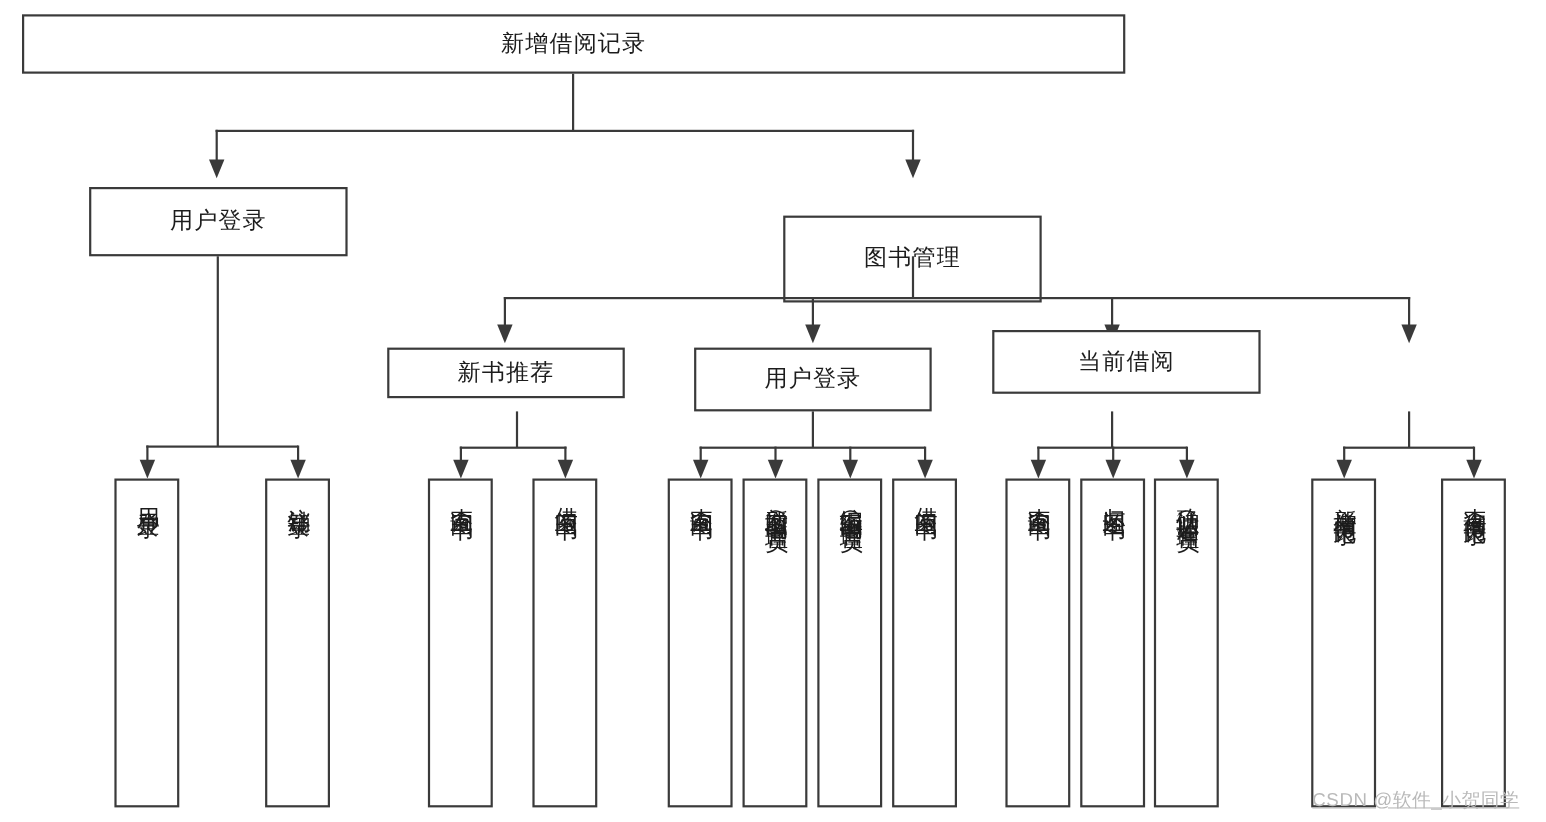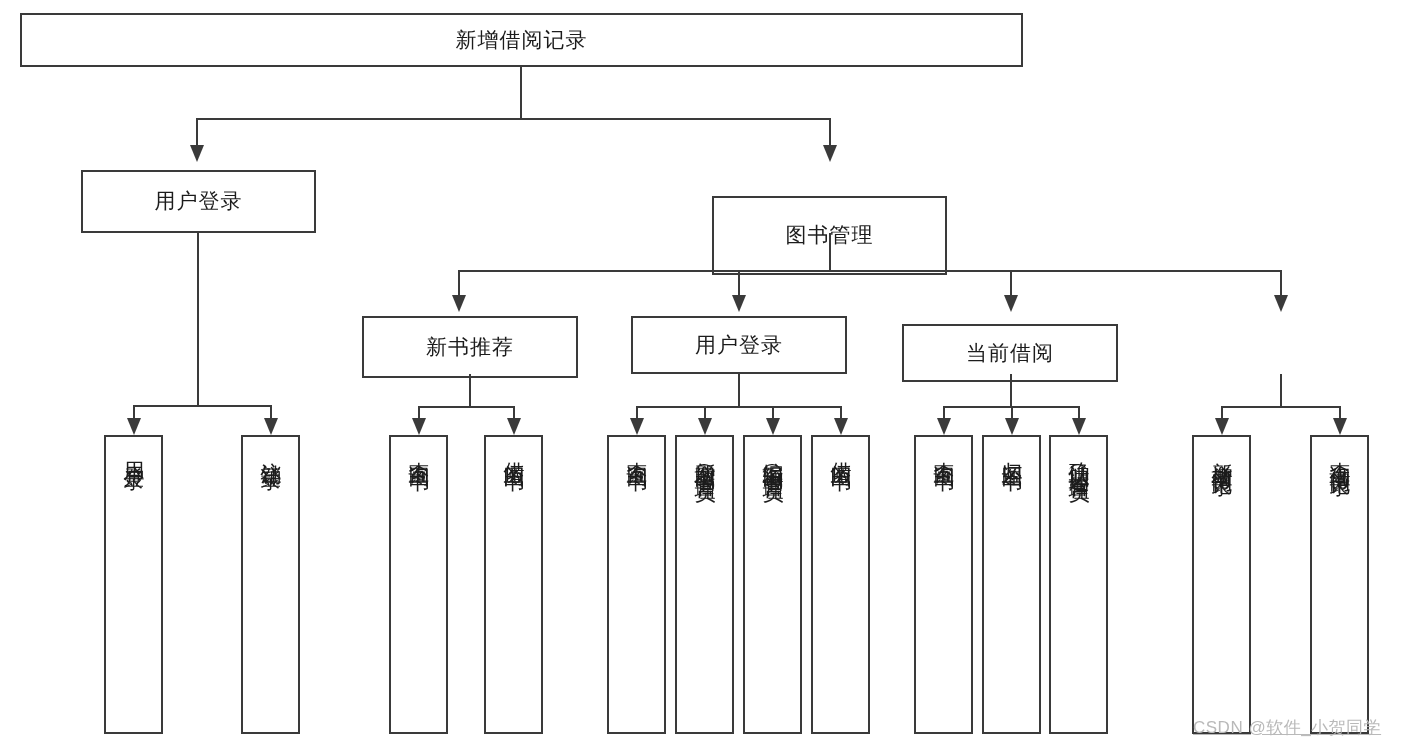--- a/index.html
+++ b/index.html
@@ -115,27 +115,27 @@
   <div class="edge h" style="left:458px; top:270px; width:824px;"></div>
   <div class="edge v" style="left:458px; top:270px; height:26px;"></div>
   <div class="arrow" style="left:452px; top:295px;"></div>
   <div class="edge v" style="left:738px; top:270px; height:26px;"></div>
   <div class="arrow" style="left:732px; top:295px;"></div>
   <div class="edge v" style="left:1010px; top:270px; height:26px;"></div>
   <div class="arrow" style="left:1004px; top:295px;"></div>
   <div class="edge v" style="left:1280px; top:270px; height:26px;"></div>
   <div class="arrow" style="left:1274px; top:295px;"></div>
 
-  <div class="node" style="left:362px; top:316px; width:216px; height:62px;">
+  <div class="node" style="left:352px; top:316px; width:216px; height:46px;">
     <span class="node-label">新书推荐</span>
   </div>
   <div class="node" style="left:631px; top:316px; width:216px; height:58px;">
     <span class="node-label">用户登录</span>
   </div>
-  <div class="node" style="left:902px; top:324px; width:216px; height:58px;">
+  <div class="node" style="left:902px; top:300px; width:244px; height:58px;">
     <span class="node-label">当前借阅</span>
   </div>
 
   <div class="edge v" style="left:469px; top:374px; height:33px;"></div>
   <div class="edge h" style="left:418px; top:406px; width:97px;"></div>
   <div class="edge v" style="left:418px; top:406px; height:14px;"></div>
   <div class="arrow" style="left:412px; top:418px;"></div>
   <div class="edge v" style="left:513px; top:406px; height:14px;"></div>
   <div class="arrow" style="left:507px; top:418px;"></div>
 

